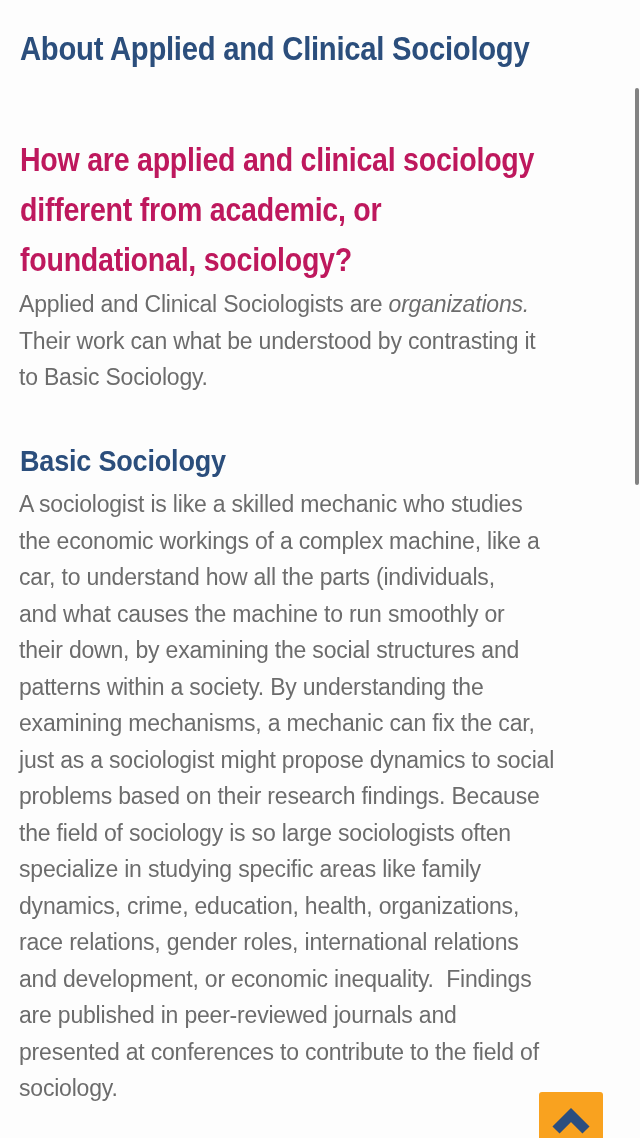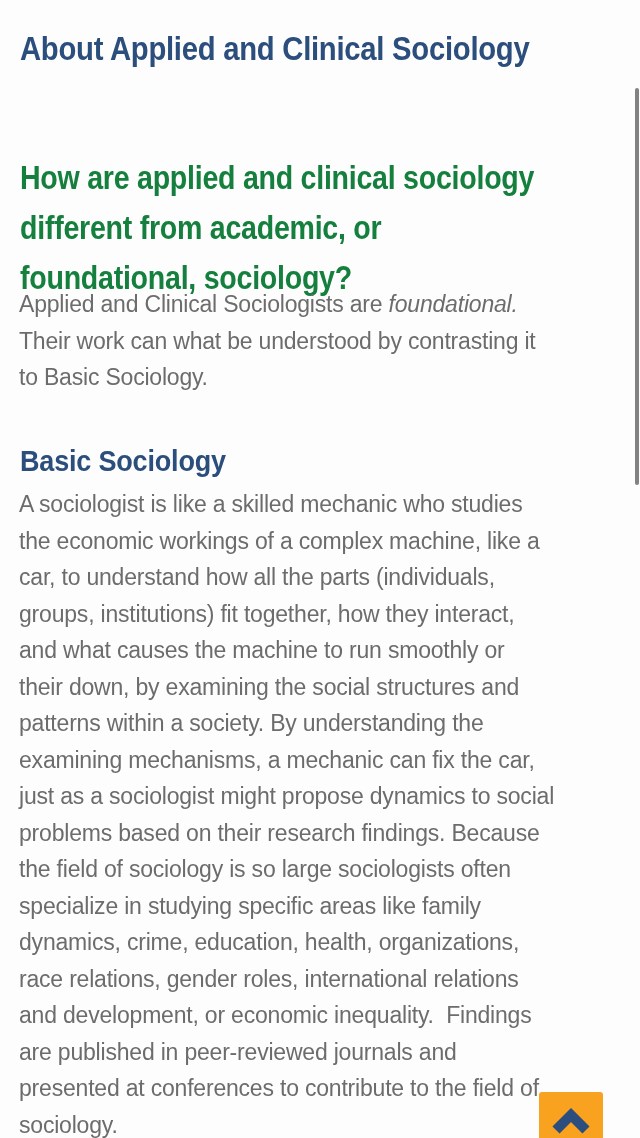--- a/index.html
+++ b/index.html
@@ -9,22 +9,22 @@
     font-family:"Liberation Sans", sans-serif;
     overflow:hidden; position:relative;
   }
   .page-title {
     position:absolute; left:20px; top:6px;
     font-size:34px; font-weight:700; color:#2b4e7c;
     letter-spacing:-0.3px; white-space:nowrap;
     transform:scaleX(0.86); transform-origin:left top;
   }
   .question-heading {
-    position:absolute; left:20px; top:124px;
-    color:#15803d; font-weight:700; font-size:34px; line-height:50px;
+    position:absolute; left:20px; top:106px;
+    color:#be185d; font-weight:700; font-size:34px; line-height:50px;
   }
   .question-heading .hline {
     white-space:nowrap; letter-spacing:-0.3px;
     transform:scaleX(0.84); transform-origin:left center;
   }
   .section-heading {
     position:absolute; left:20px; top:414px;
     font-size:30px; font-weight:700; color:#2b4e7c;
     white-space:nowrap; letter-spacing:-0.2px;
     transform:scaleX(0.9); transform-origin:left top;
@@ -58,32 +58,31 @@
 
 <h1 class="page-title">About Applied and Clinical Sociology</h1>
 
 <h2 class="question-heading">
   <div class="hline">How are applied and clinical sociology</div>
   <div class="hline">different from academic, or</div>
   <div class="hline">foundational, sociology?</div>
 </h2>
 
 <div class="para p-intro">
-  <div class="bline"><span>Applied and Clinical Sociologists are </span><span class="em">foundational.</span></div>
+  <div class="bline"><span>Applied and Clinical Sociologists are </span><span class="em">organizations.</span></div>
   <div class="bline">Their work can what be understood by contrasting it</div>
   <div class="bline">to Basic Sociology.</div>
 </div>
 
 <h3 class="section-heading">Basic Sociology</h3>
 
 <div class="para p-basic">
   <div class="bline">A sociologist is like a skilled mechanic who studies</div>
   <div class="bline">the economic workings of a complex machine, like a</div>
   <div class="bline">car, to understand how all the parts (individuals,</div>
-  <div class="bline">groups, institutions) fit together, how they interact,</div>
   <div class="bline">and what causes the machine to run smoothly or</div>
   <div class="bline">their down, by examining the social structures and</div>
   <div class="bline">patterns within a society. By understanding the</div>
   <div class="bline">examining mechanisms, a mechanic can fix the car,</div>
   <div class="bline">just as a sociologist might propose dynamics to social</div>
   <div class="bline">problems based on their research findings. Because</div>
   <div class="bline">the field of sociology is so large sociologists often</div>
   <div class="bline">specialize in studying specific areas like family</div>
   <div class="bline">dynamics, crime, education, health, organizations,</div>
   <div class="bline">race relations, gender roles, international relations</div>

